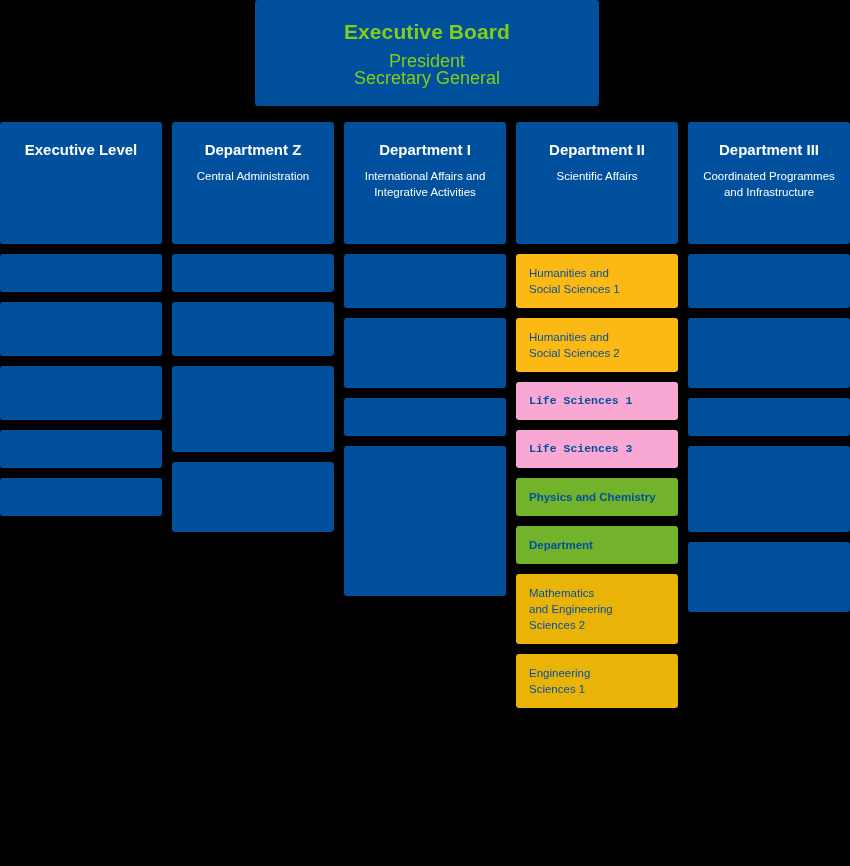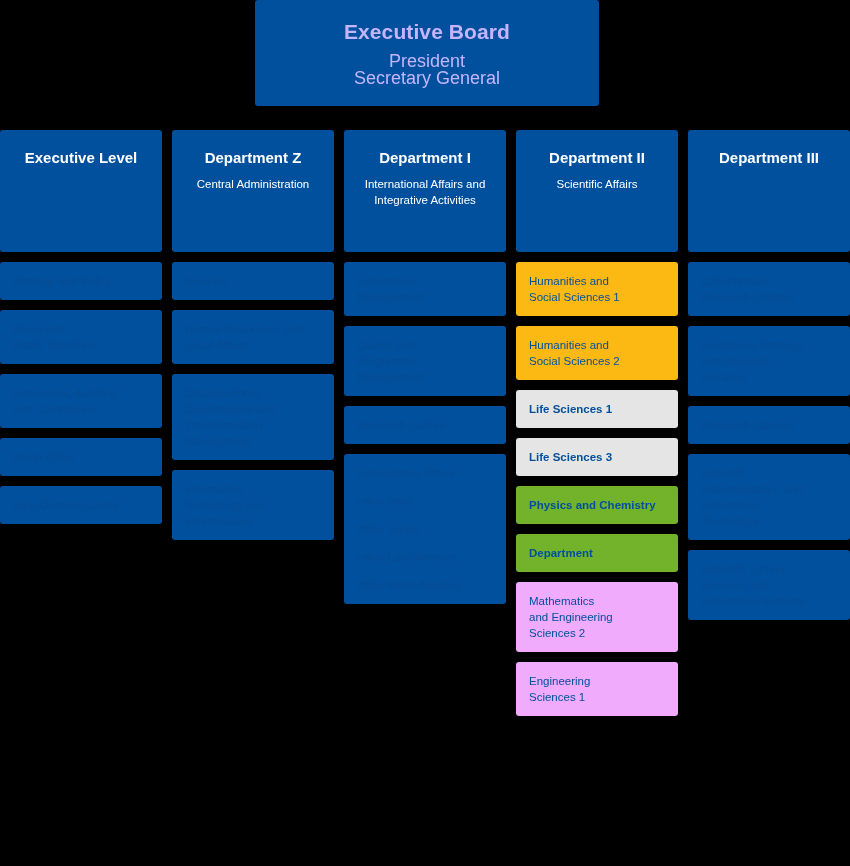--- a/index.html
+++ b/index.html
@@ -25,40 +25,40 @@
     left: 255px;
     top: 0px;
     width: 344px;
     height: 106px;
     background: #00509E;
     border-radius: 3px;
     display: flex;
     flex-direction: column;
     align-items: center;
     justify-content: center;
-    color: #c4b5fd;
+    color: #84cc16;
     text-align: center;
   }
   .exec-board-title {
     font-size: 21px;
     font-weight: bold;
     letter-spacing: 0.1px;
     margin-bottom: 9px;
   }
   .exec-board-sub {
     font-size: 18px;
     line-height: 17px;
     font-weight: normal;
   }
 
   
   .columns {
     position: absolute;
     left: 0px;
-    top: 130px;
+    top: 122px;
     width: 850px;
     display: flex;
     gap: 10px;
   }
   .column {
     width: 162px;
     display: flex;
     flex-direction: column;
     gap: 10px;
   }
@@ -94,23 +94,23 @@
     font-size: 11.5px;
     line-height: 16px;
   }
   
   .cell.dark {
     background: #00509E;
     color: #084B90;
     font-weight: normal;
   }
   .cell.amber   { background: #FDB913; color: #00509E; font-weight: normal; }
-  .cell.red     { background: #e5e5e5; color: #00509E; font-weight: bold; }
+  .cell.red     { background: #f9a8d4; color: #00509E; font-weight: bold; font-family: Liberation Mono, monospace; }
   .cell.green   { background: #73B22B; color: #00509E; font-weight: bold; justify-content: flex-end; }
-  .cell.cyan    { background: #f0abfc; color: #00509E; font-weight: normal; }
+  .cell.cyan    { background: #eab308; color: #00509E; font-weight: normal; }
 
   .cell-line { display: block; }
 
   
   .cell .sub-line { display: block; margin-top: 12px; }
 </style>
 </head>
 <body>
 
 <div id="chart">
@@ -226,20 +226,21 @@
           <span class="cell-line">Sciences 2</span>
         </div>
         <div class="cell cyan">
           <span class="cell-line">Engineering</span>
           <span class="cell-line">Sciences 1</span>
         </div>
       </div>
       <div class="column">
         <div class="col-head">
           <div class="col-head-title">Department III</div>
+          <div class="col-head-sub">Coordinated Programmes and Infrastructure</div>
         </div>
         <div class="cell dark">
           <span class="cell-line">Collaborative</span>
           <span class="cell-line">Research Centres</span>
         </div>
         <div class="cell dark">
           <span class="cell-line">Excellence Strategy</span>
           <span class="cell-line">and Research</span>
           <span class="cell-line">Impulses</span>
         </div>

